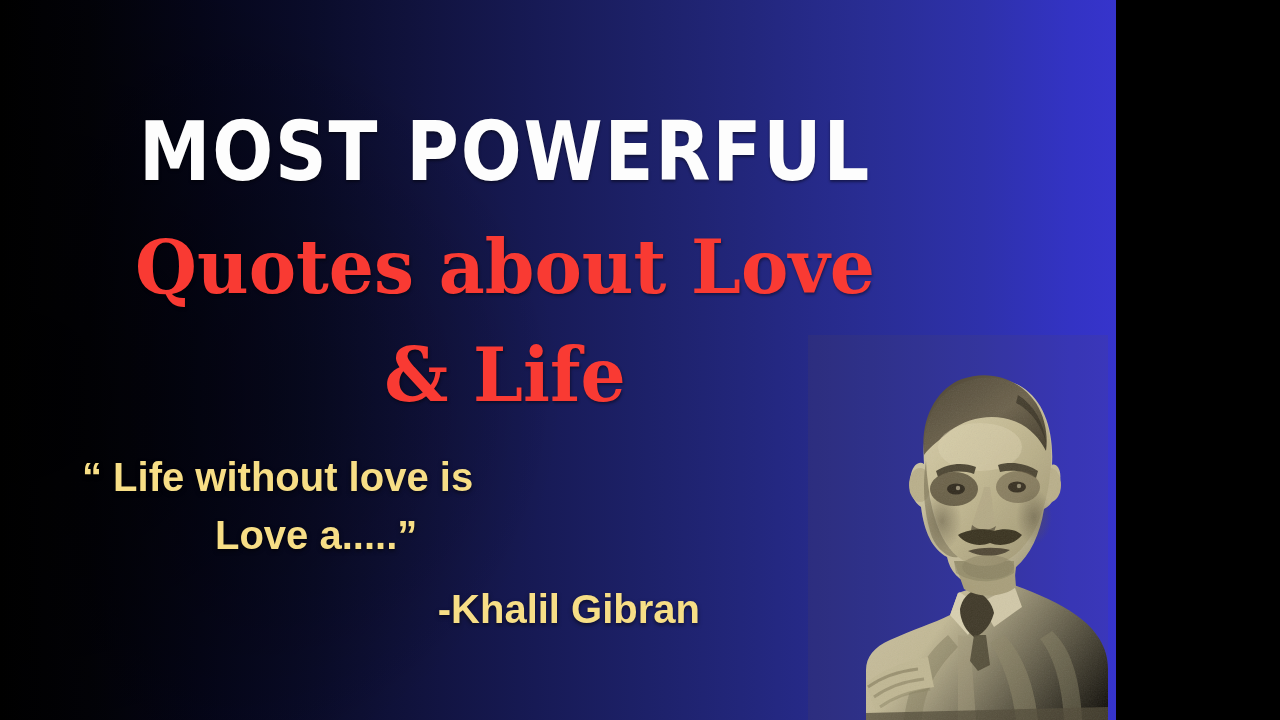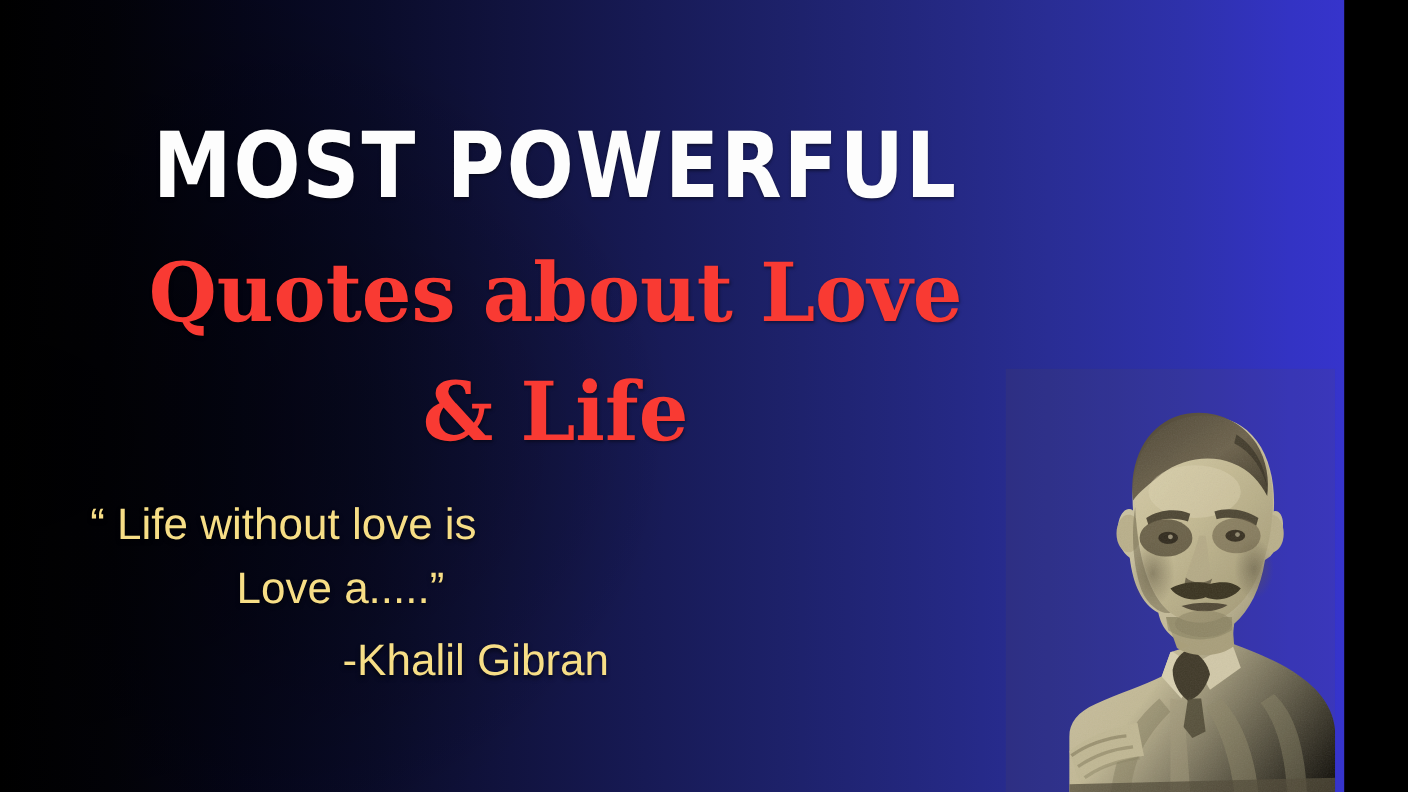--- a/index.html
+++ b/index.html
@@ -3,21 +3,21 @@
 <meta charset="utf-8">
 <title>Most Powerful Quotes about Love &amp; Life</title>
 <style>
   html, body {
     margin: 0;
     padding: 0;
     background: #000;
   }
   #canvas {
     position: relative;
-    width: 1222px;
+    width: 1116px;
     height: 720px;
     overflow: hidden;
     font-family: "Liberation Sans", sans-serif;
     
     background:
       linear-gradient(90deg,
         #000000 0%,
         #020208 8%,
         #05061a 18%,
         #0a0c2a 28%,
@@ -102,43 +102,43 @@
   }
 
   
   .quote-block {
     position: absolute;
     left: 60px;
     top: 448px;
     width: 640px;
     color: #f7de86;
     font-family: "Liberation Sans", sans-serif;
-    font-weight: 400;
+    font-weight: 700;
     font-size: 40px;
     line-height: 1.45;
   }
   .quote-line-1 {
     display: block;
     text-align: left;
     padding-left: 22px;
     text-shadow: 0 2px 4px rgba(0,0,0,0.55);
     white-space: nowrap;
   }
   .quote-line-2 {
     display: block;
     text-align: left;
     padding-left: 155px;
     text-shadow: 0 2px 4px rgba(0,0,0,0.55);
     white-space: nowrap;
   }
   .quote-author {
     display: block;
-    text-align: center;
+    text-align: right;
     padding-left: 105px;
-    margin-top: 8px;
+    margin-top: 16px;
     text-shadow: 0 2px 4px rgba(0,0,0,0.55);
     white-space: nowrap;
   }
 
   
   #portrait-wrap {
     position: absolute;
     right: 8px;
     bottom: 0;
     width: 300px;

